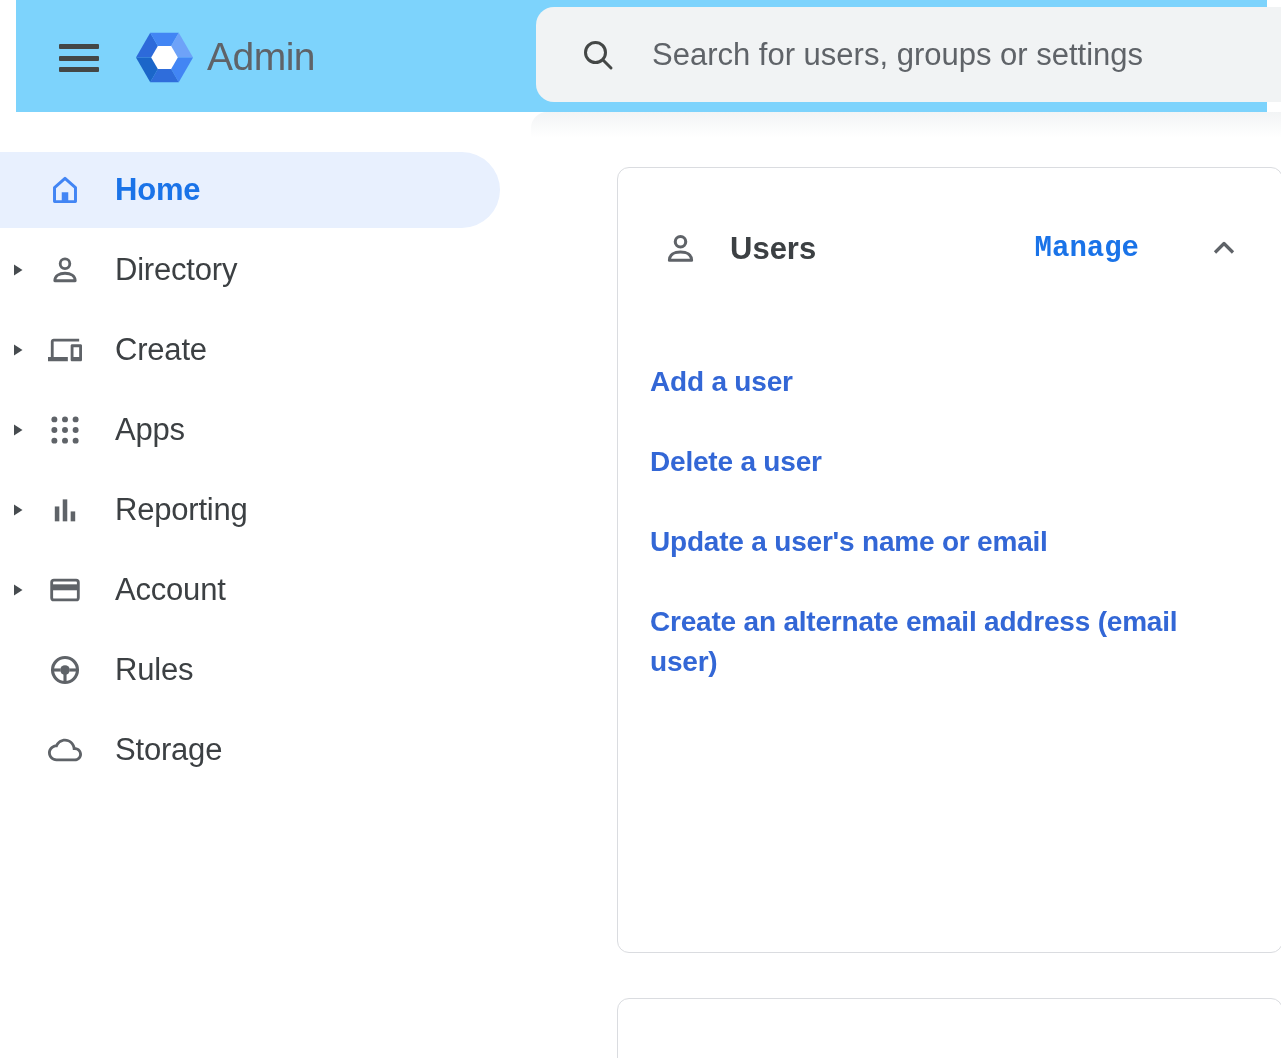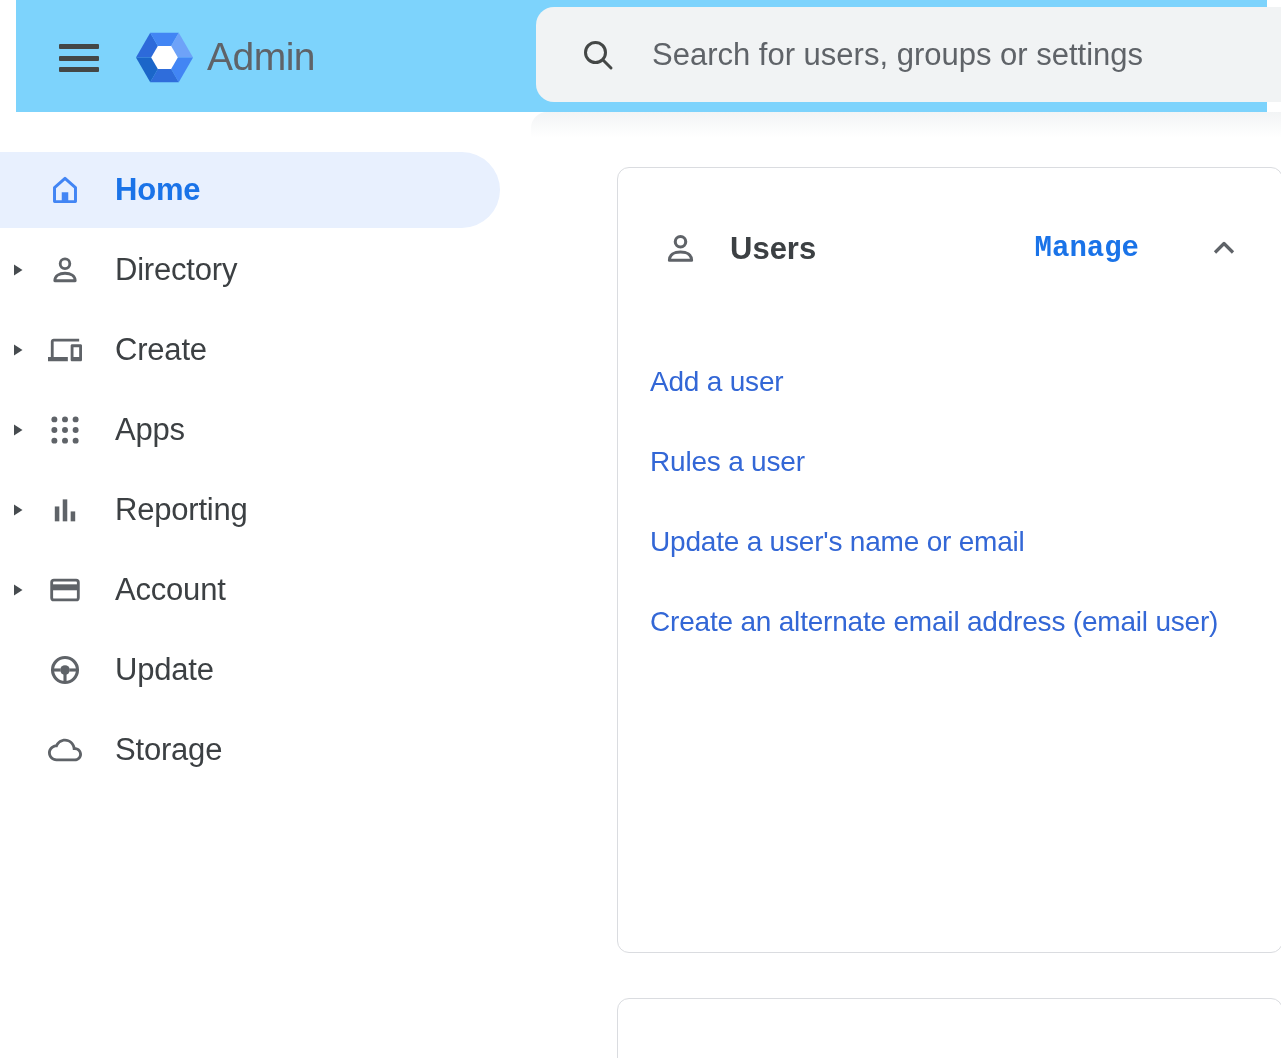--- a/index.html
+++ b/index.html
@@ -51,21 +51,21 @@
   .card-person-icon { position:absolute; left:44px; top:62px; width:37px; height:37px; color:#5f6368; }
   .card-title { position:absolute; left:112px; top:61px; line-height:40px;
                 font-size:31px; color:#3c4043; }
   .manage-link { position:absolute; right:143px; top:61px; line-height:40px; font-size:29px;
                  color:#1a73e8; font-weight:600; text-decoration:none; cursor:pointer;font-family:Liberation Mono, monospace; }
   .collapse-btn { position:absolute; right:42px; top:64px; width:32px; height:32px;
                   background:none; border:none; color:#5f6368; cursor:pointer; padding:0; }
   .collapse-btn svg { display:block; width:100%; height:100%; }
   .quick-links { position:absolute; left:32px; top:194px; width:600px; }
   .quick-link { display:block; font-size:28px; line-height:40px; color:#3367d6;
-                font-weight:400; margin-bottom:40px; text-decoration:none;
+                font-weight:700; margin-bottom:40px; text-decoration:none;
                 cursor:pointer; letter-spacing:-0.2px; }
   #bottom-card { left:571px; top:998px; width:666px; height:130px; }
 </style>
 </head>
 <body>
 
 <header class="topbar">
   <button class="hamburger" aria-label="Main menu">
     <span></span>
       <span></span>
@@ -190,21 +190,21 @@
     <div class="nav-item">
       <span class="nav-icon">
         <svg viewBox="0 0 24 24">
           <circle cx="12" cy="12" r="8.8" fill="none" stroke="currentColor" stroke-width="2.2"></circle>
           <circle cx="12" cy="12" r="3.4" fill="currentColor"></circle>
           <rect x="3.4" y="10.9" width="5.4" height="2.2" fill="currentColor"></rect>
           <rect x="15.2" y="10.9" width="5.4" height="2.2" fill="currentColor"></rect>
           <rect x="10.9" y="14.4" width="2.2" height="6.2" fill="currentColor"></rect>
         </svg>
       </span>
-      <span class="nav-label">Update</span>
+      <span class="nav-label">Rules</span>
     </div>
     <div class="nav-item">
       <span class="nav-icon">
         <svg viewBox="0 0 24 24">
           <path fill="currentColor" d="M19.35 10.04C18.67 6.59 15.64 4 12 4 9.11 4 6.6 5.64 5.35 8.04 2.34 8.36 0 10.91 0 14c0 3.31 2.69 6 6 6h13c2.76 0 5-2.24 5-5 0-2.64-2.05-4.78-4.65-4.96zM19 18H6c-2.21 0-4-1.79-4-4s1.79-4 4-4h.71C7.37 7.69 9.48 6 12 6c3.04 0 5.5 2.46 5.5 5.5v.5H19c1.66 0 3 1.34 3 3s-1.34 3-3 3z"></path>
         </svg>
       </span>
       <span class="nav-label">Storage</span>
     </div>
   </nav>
@@ -218,21 +218,21 @@
     </svg>
     <h2 class="card-title">Users</h2>
     <a class="manage-link">Manage</a>
     <button class="collapse-btn" aria-label="Collapse">
       <svg viewBox="0 0 32 32">
         <path d="M7 20.5 L16 11.5 L25 20.5" fill="none" stroke="currentColor" stroke-width="3.2" stroke-linejoin="round"></path>
       </svg>
     </button>
     <div class="quick-links" id="quick-links">
         <a class="quick-link">Add a user</a>
-        <a class="quick-link">Rules a user</a>
+        <a class="quick-link">Delete a user</a>
         <a class="quick-link">Update a user's name or email</a>
         <a class="quick-link">Create an alternate email address (email user)</a>
       </div>
   </section>
 
   <section class="card" id="bottom-card"></section>
 
 </main>
 
 </body></html>

